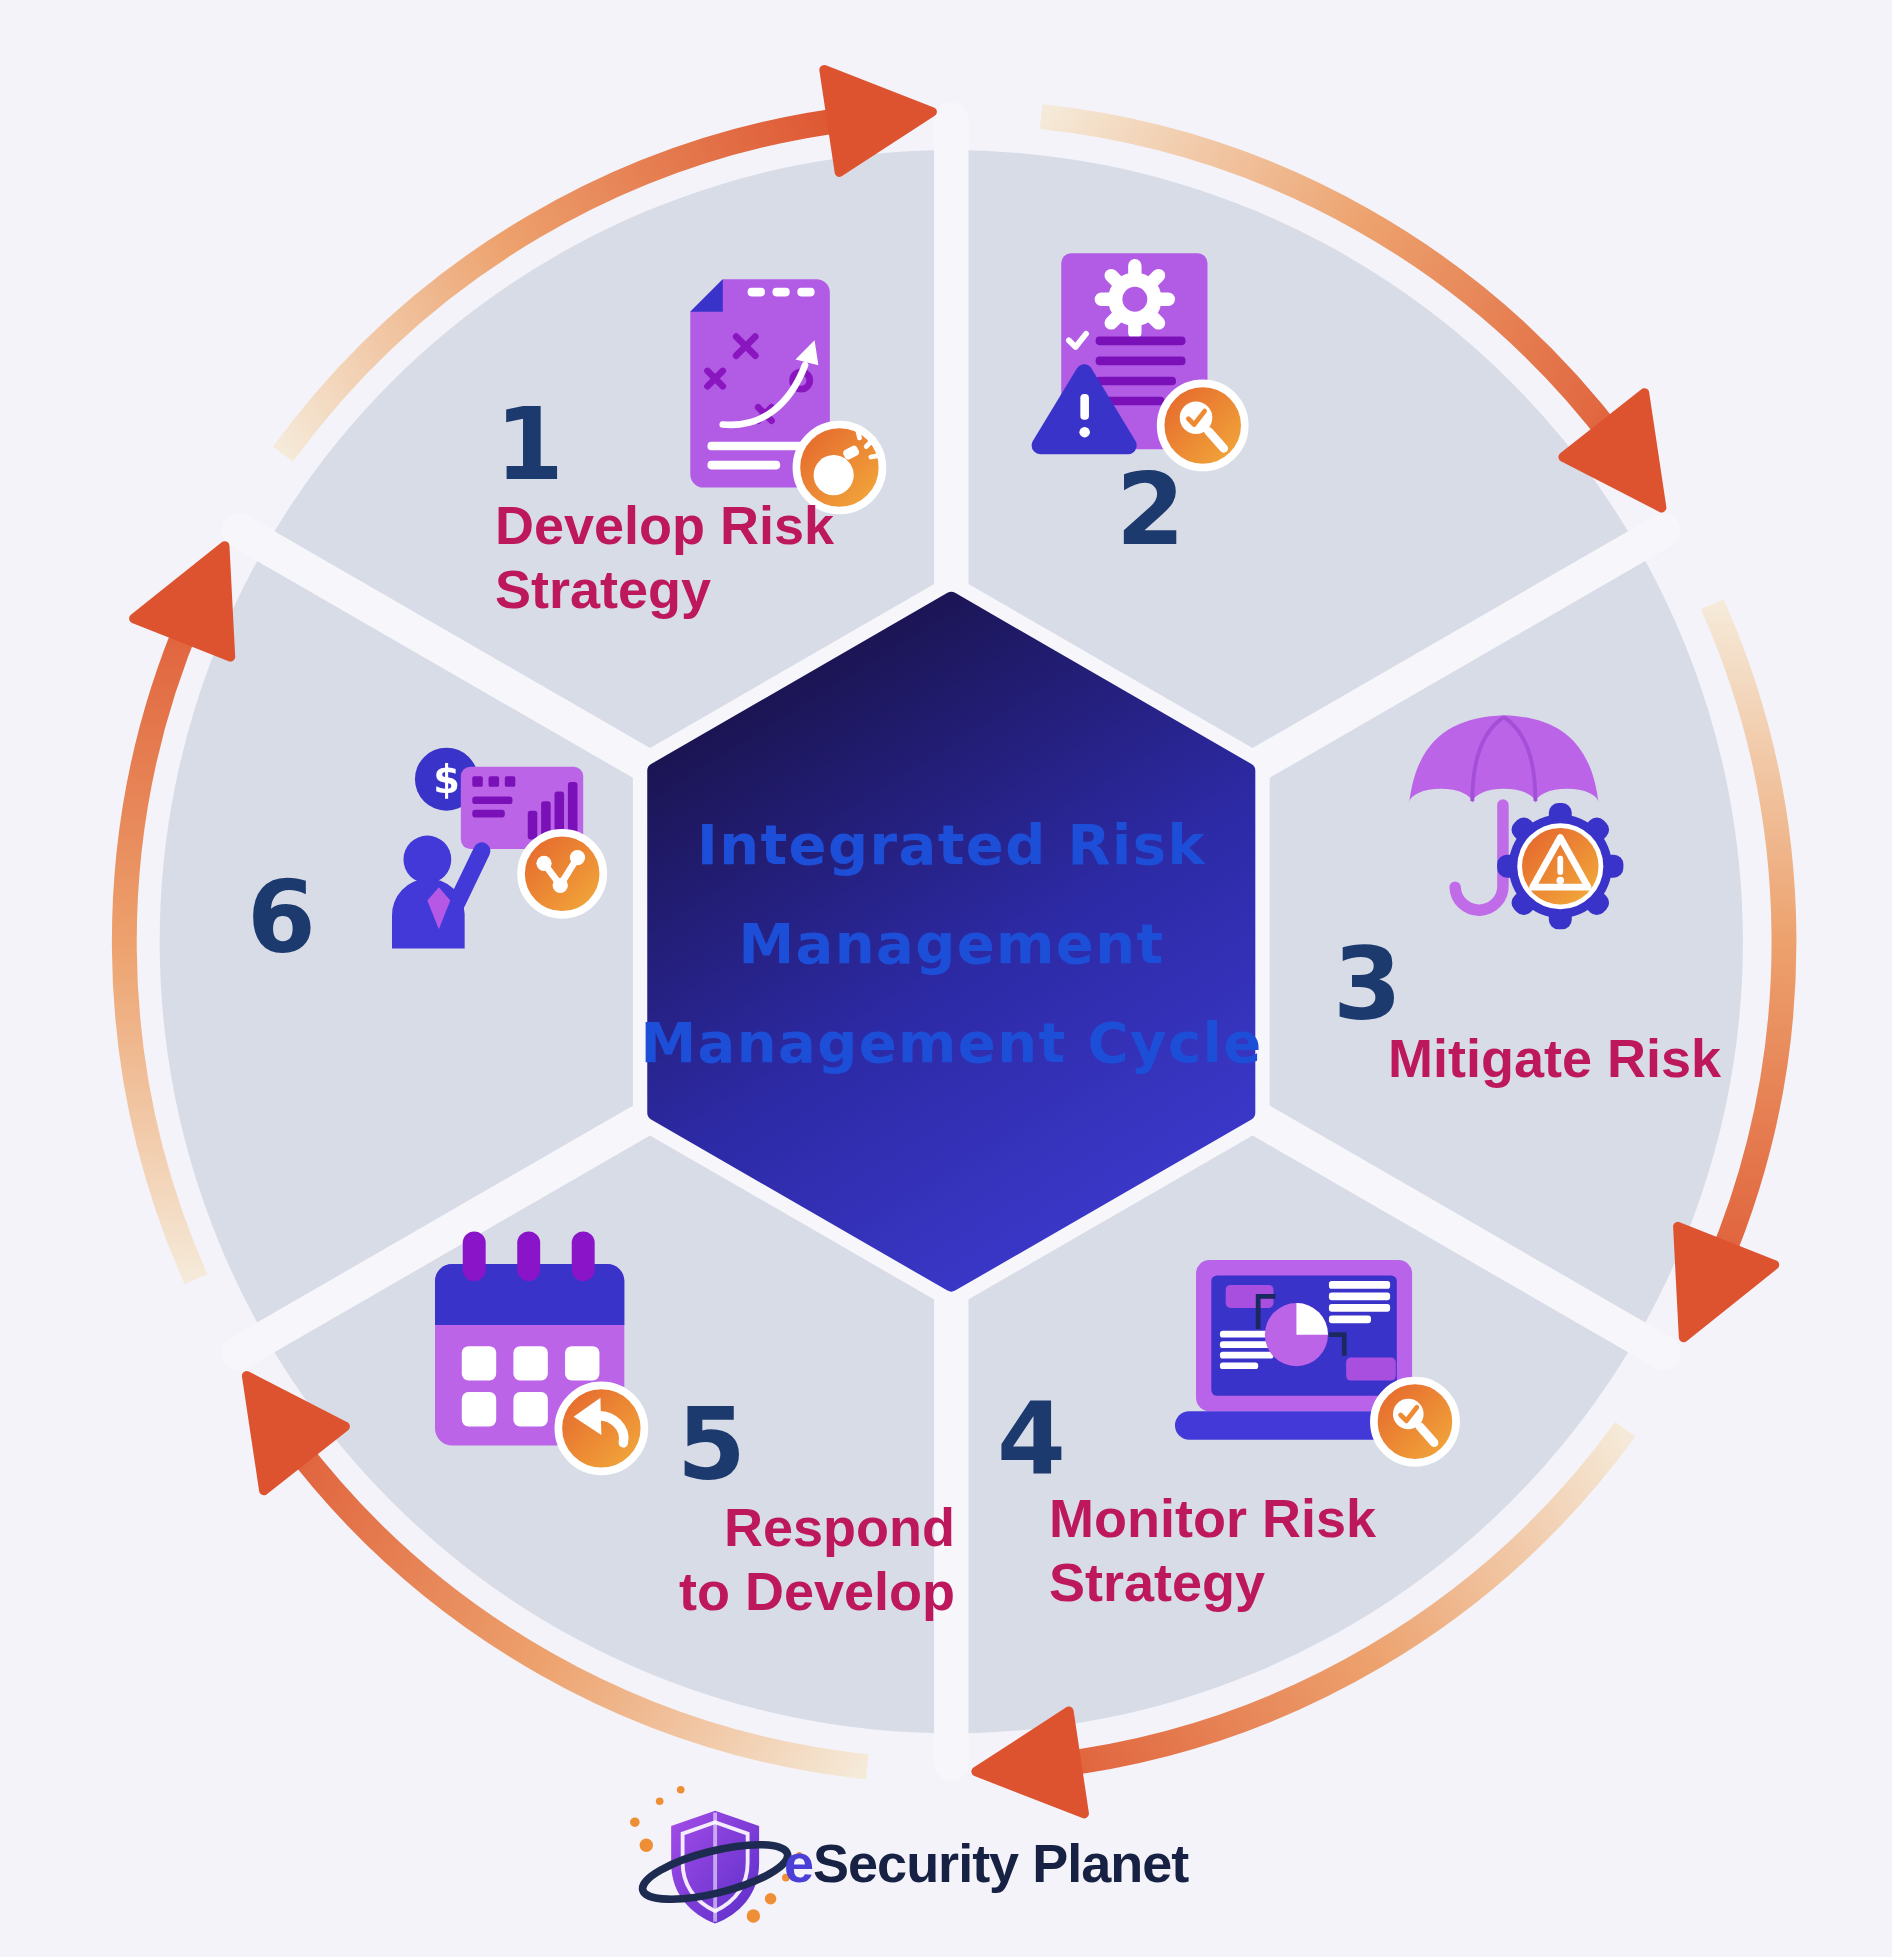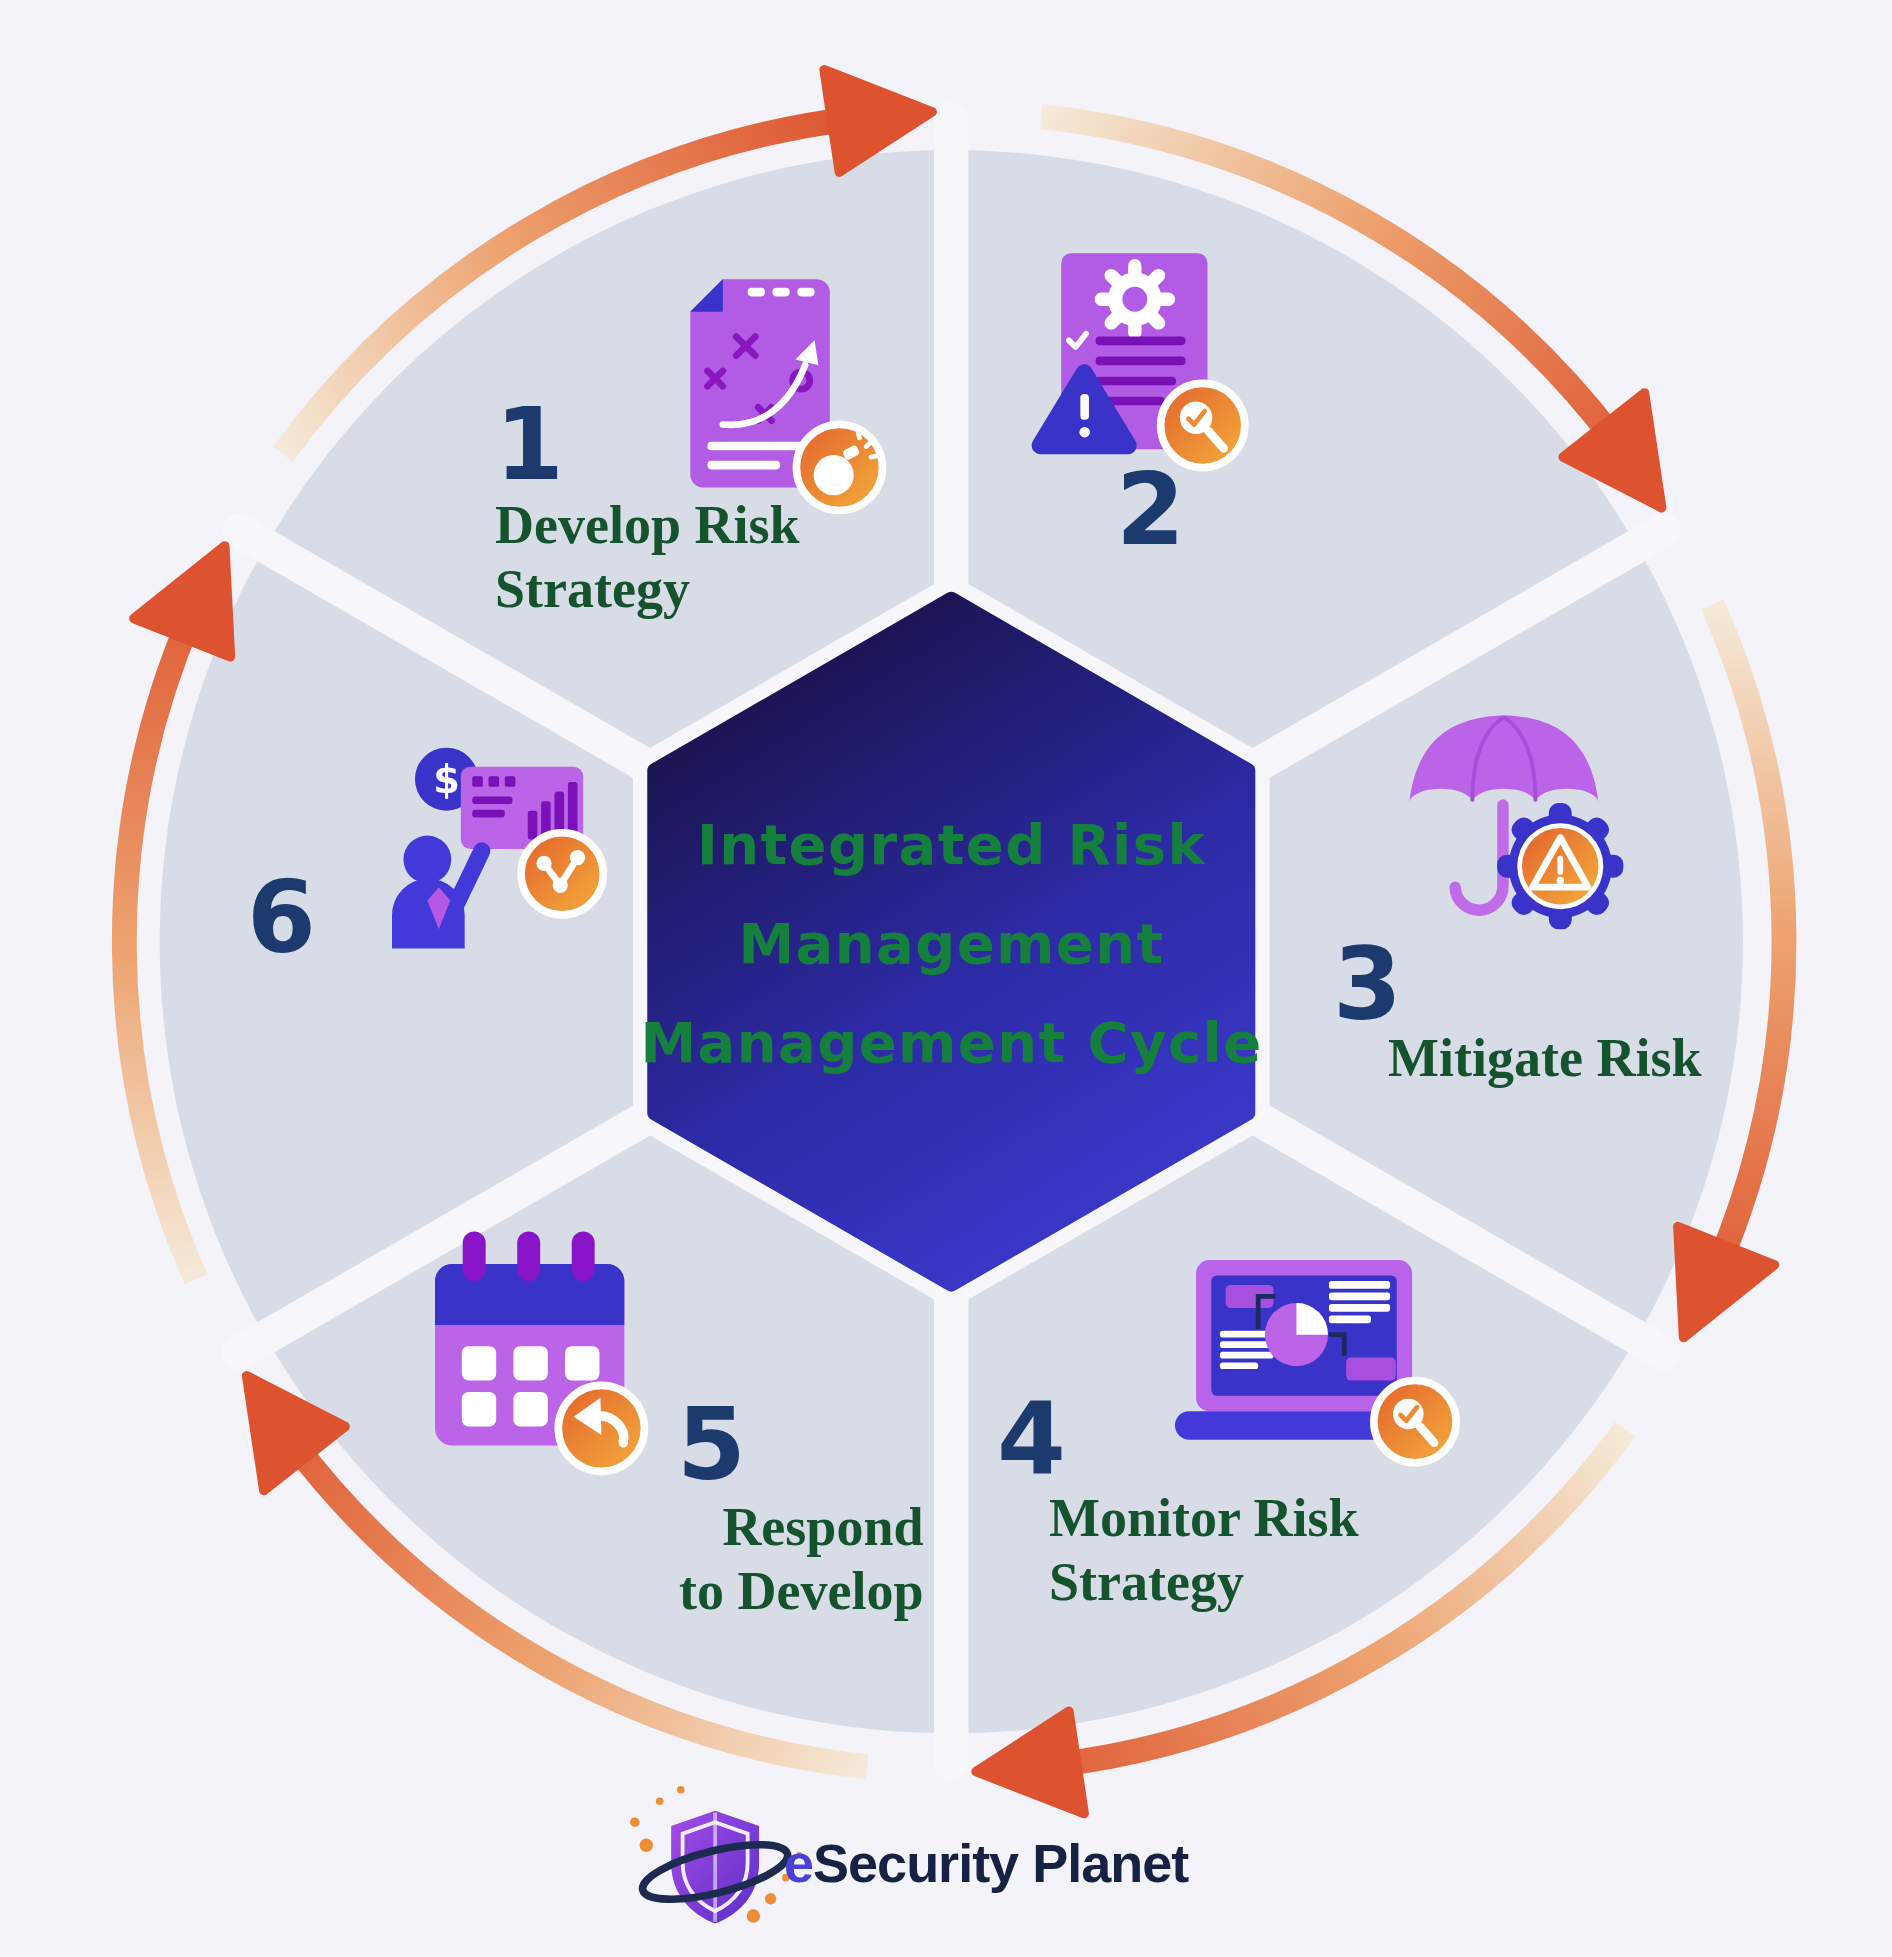--- a/index.html
+++ b/index.html
@@ -6,27 +6,27 @@
   .stage{
     position:relative;width:1893px;height:1958px;overflow:hidden;
     background:#f4f3f9;font-family:"Liberation Sans",sans-serif;
   }
   .stage svg.diagram{position:absolute;left:0;top:0;}
   .step-num{
     position:absolute;font-family:"DejaVu Sans",sans-serif;font-weight:700;
     font-size:99px;line-height:1;color:#1d3a6e;letter-spacing:0;
   }
   .step-lbl{
-    position:absolute;font-family:Liberation Serif, serif;font-weight:700;
-    font-size:54px;line-height:64px;color:#14532d;white-space:nowrap;
+    position:absolute;font-family:Liberation Sans, sans-serif;font-weight:700;
+    font-size:54px;line-height:64px;color:#be185d;white-space:nowrap;
   }
   .hex-title{
     position:absolute;left:636px;top:786px;width:631px;height:315px;
     display:flex;flex-direction:column;justify-content:center;align-items:center;
-    text-align:center;color:#15803d;font-family:"DejaVu Sans",sans-serif;
+    text-align:center;color:#1d4ed8;font-family:"DejaVu Sans",sans-serif;
     font-weight:700;font-size:56px;line-height:99px;letter-spacing:1.4px;white-space:nowrap;
   }
   .logo-text{
     position:absolute;left:784px;top:1832px;font-family:Liberation Sans, sans-serif;
     font-weight:700;font-size:54px;letter-spacing:-1px;color:#172144;white-space:nowrap;
   }
   .logo-text .logo-e{color:#4b3fd8;}
 </style>
 </head>
 <body>

